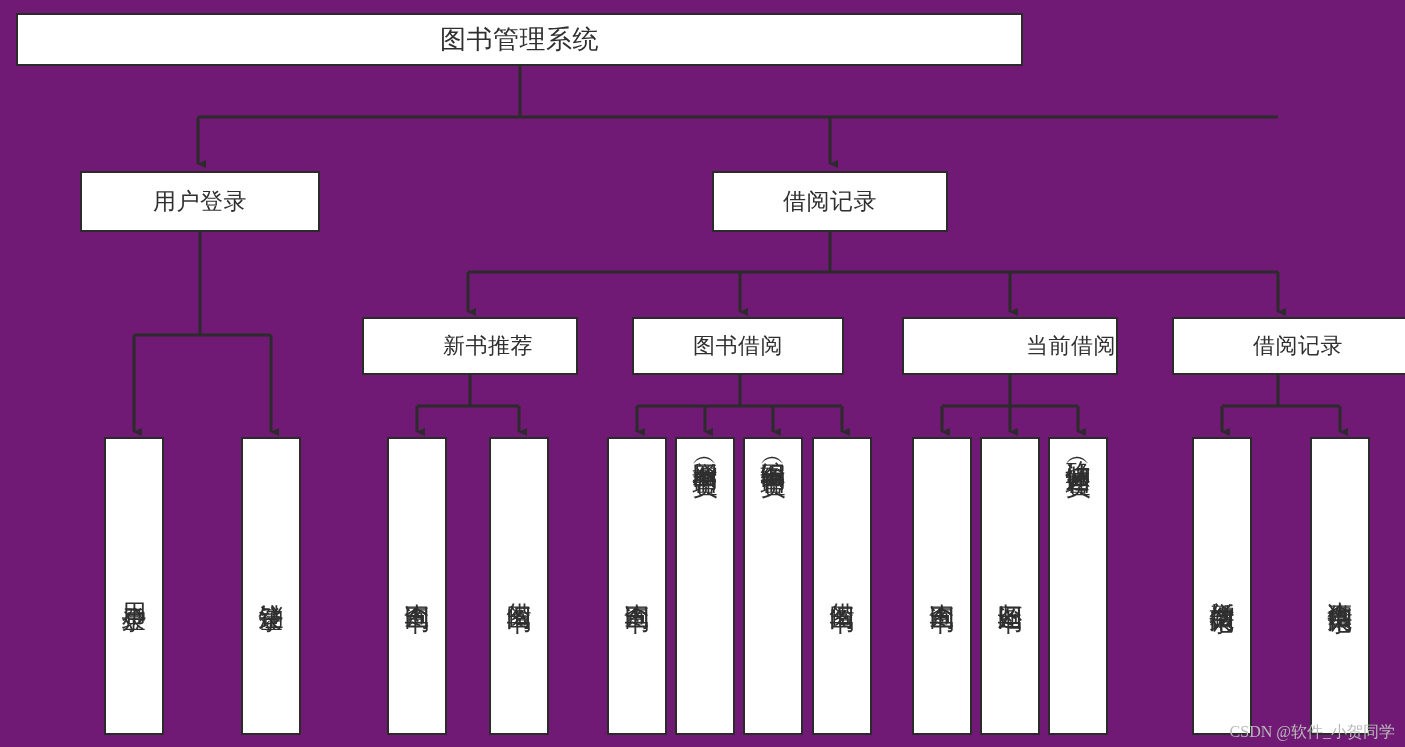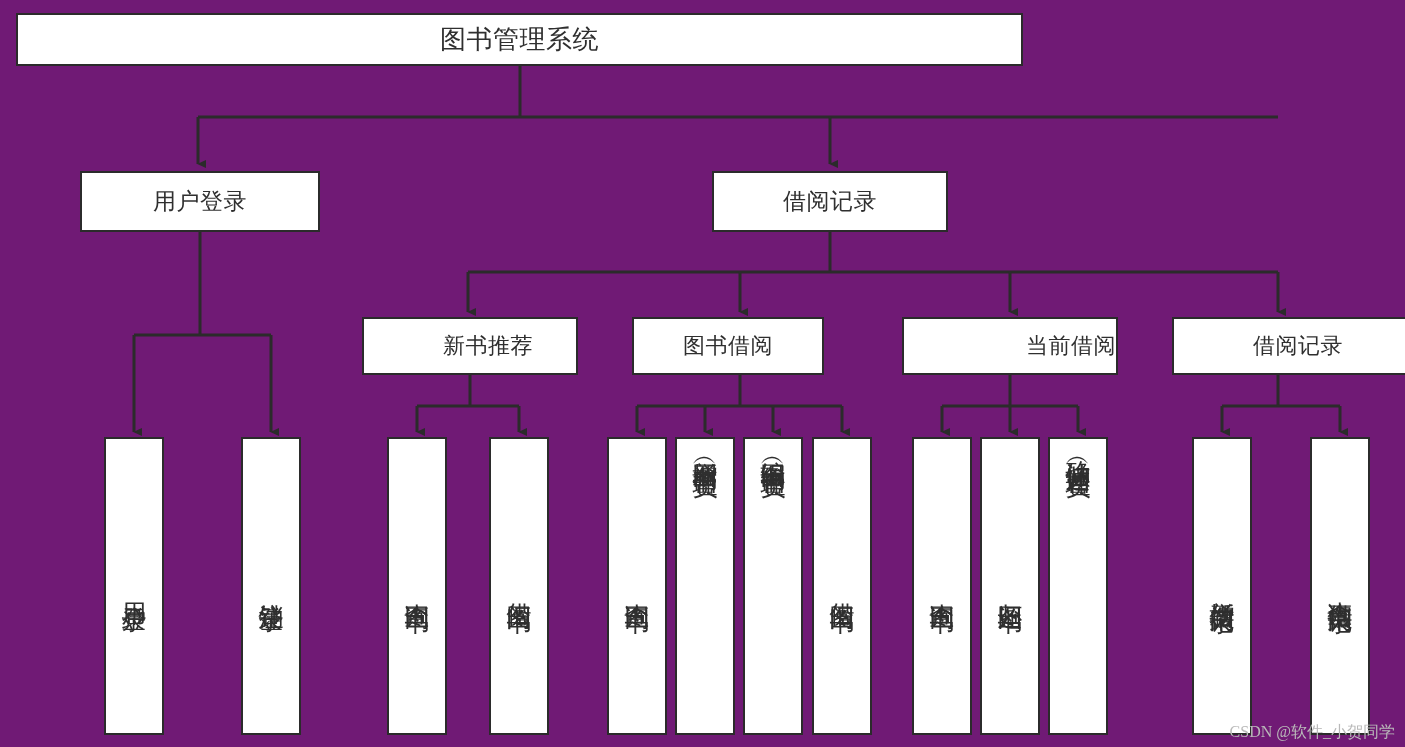--- a/index.html
+++ b/index.html
@@ -137,21 +137,21 @@
   </div>
 
   <div class="node level1" style="left:712px; top:171px; width:236px; height:61px;">
     <span class="node-label">借阅记录</span>
   </div>
 
   <div class="node level2" style="left:362px; top:317px; width:216px; height:58px;padding-left:36px;">
     <span class="node-label">新书推荐</span>
   </div>
 
-  <div class="node level2" style="left:632px; top:317px; width:192px; height:58px;">
+  <div class="node level2" style="left:632px; top:317px; width:212px; height:58px;">
     <span class="node-label">图书借阅</span>
   </div>
 
   <div class="node level2" style="left:902px; top:317px; width:216px; height:58px;justify-content:flex-end;">
     <span class="node-label">当前借阅</span>
   </div>
 
   <div class="node level2" style="left:1172px; top:317px; width:252px; height:58px;">
     <span class="node-label">借阅记录</span>
   </div>

